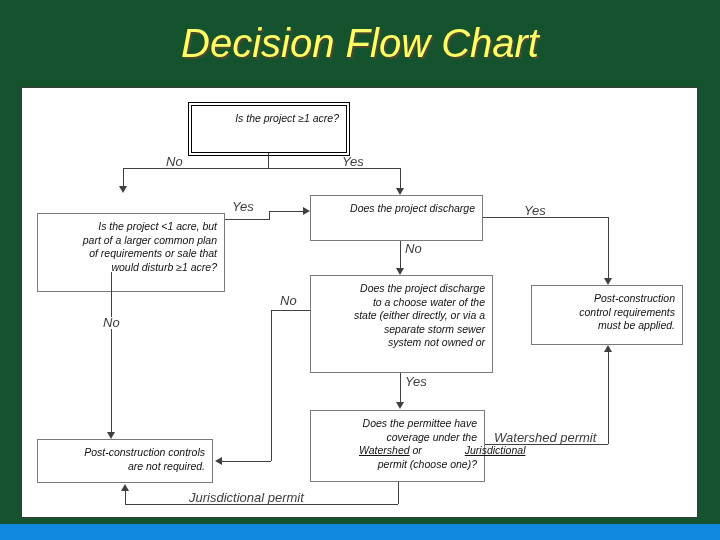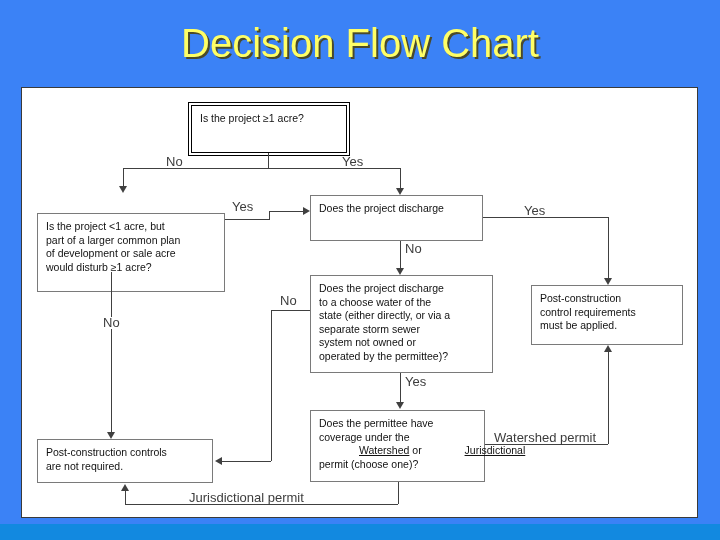--- a/index.html
+++ b/index.html
@@ -12,21 +12,22 @@
     background: #0568b0;
     font-family: "Liberation Sans", sans-serif;
     overflow: hidden;
     position: relative;
   }
   #slide {
     position: absolute;
     left: 0; top: 0;
     width: 720px;
     height: 540px;
-    background: #3b82f6;
+    background: #14532d;
+    font-style: italic;
   }
   #bottom-strip {
     position: absolute;
     left: 0;
     top: 524px;
     width: 720px;
     height: 16px;
     background: #1289e0;
   }
   #title {
@@ -61,21 +62,21 @@
     font-size: 10.5px;
     line-height: 13.5px;
     color: #111111;
     padding: 6px 7px 4px 8px;
     font-family: "Liberation Sans", sans-serif;
   }
   .node.emph {
     border: 1px solid #000000;
     box-shadow: 0 0 0 2px #ffffff, 0 0 0 3px #000000;
   }
-  .node .line { display: block; white-space: nowrap; }
+  .node .line { display: block; white-space: nowrap; text-align: right; }
   .u { text-decoration: underline; margin-left: 40px; }
 
   
   .h, .v {
     position: absolute;
     background: #404040;
   }
   .h { height: 1px; }
   .v { width: 1px; }
 
@@ -123,35 +124,34 @@
 
   <div id="panel">
 
     <div class="node emph" style="left:169px; top:17px; width:156px; height:48px;">
       <span class="line">Is the project ≥1 acre?</span>
     </div>
 
     <div class="node" style="left:15px; top:105px; width:188px; height:79px;margin-top:20px;">
       <span class="line">Is the project &lt;1 acre, but</span>
       <span class="line">part of a larger common plan</span>
-      <span class="line">of development or sale acre</span>
+      <span class="line">of requirements or sale that</span>
       <span class="line">would disturb ≥1 acre?</span>
     </div>
 
     <div class="node" style="left:288px; top:107px; width:173px; height:46px;">
       <span class="line">Does the project discharge</span>
     </div>
 
     <div class="node" style="left:288px; top:187px; width:183px; height:98px;">
       <span class="line">Does the project discharge</span>
       <span class="line">to a choose water of the</span>
       <span class="line">state (either directly, or via a</span>
       <span class="line">separate storm sewer</span>
       <span class="line">system not owned or</span>
-      <span class="line">operated by the permittee)?</span>
     </div>
 
     <div class="node" style="left:288px; top:322px; width:175px; height:72px;">
       <span class="line">Does the permittee have</span>
       <span class="line">coverage under the</span>
       <span class="line"><span class="u">Watershed</span><span> or </span><span class="u">Jurisdictional</span></span>
       <span class="line">permit (choose one)?</span>
     </div>
 
     <div class="node" style="left:15px; top:351px; width:176px; height:44px;">

